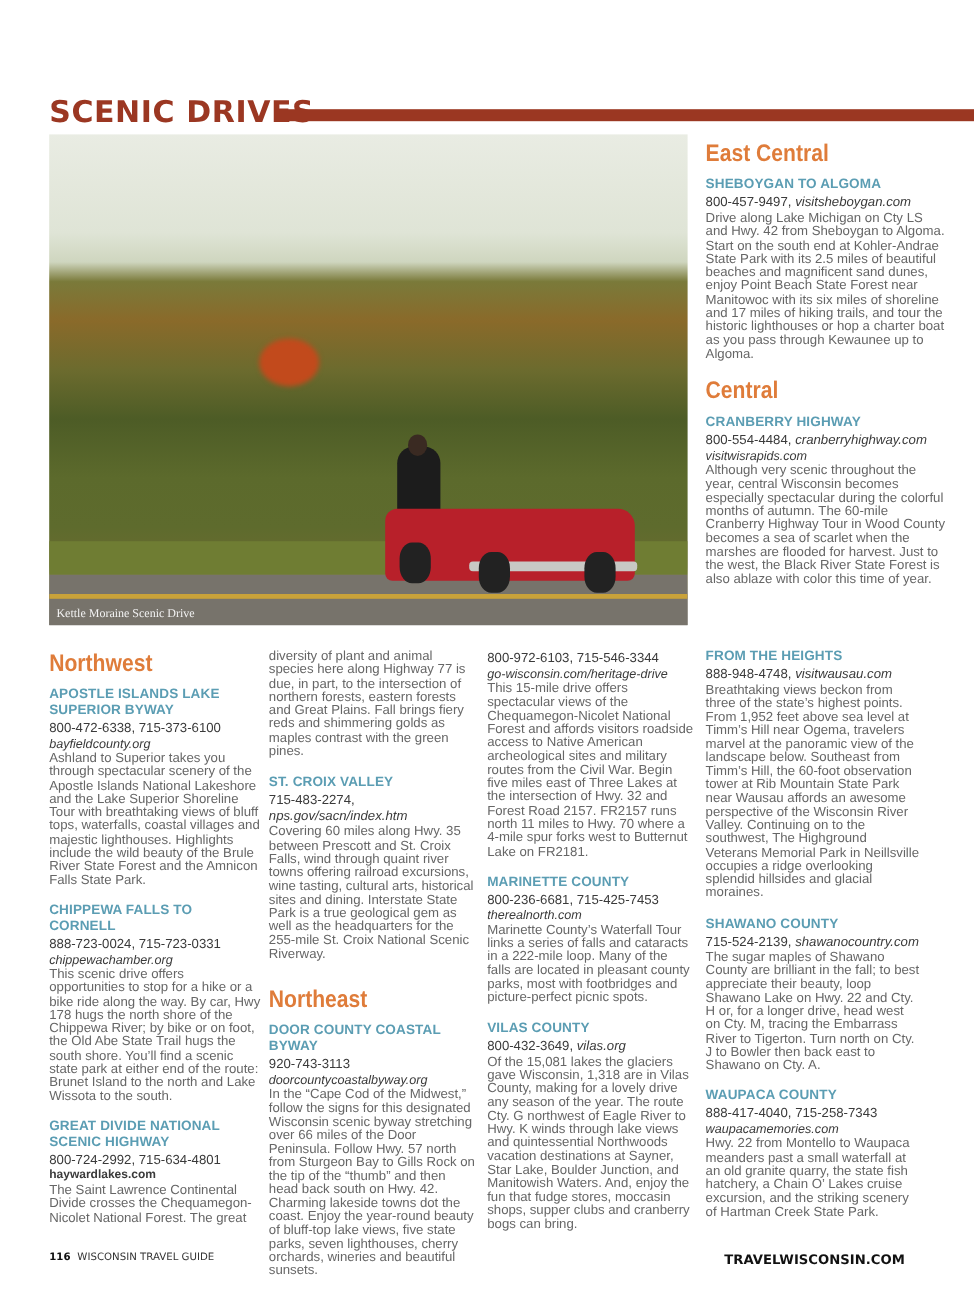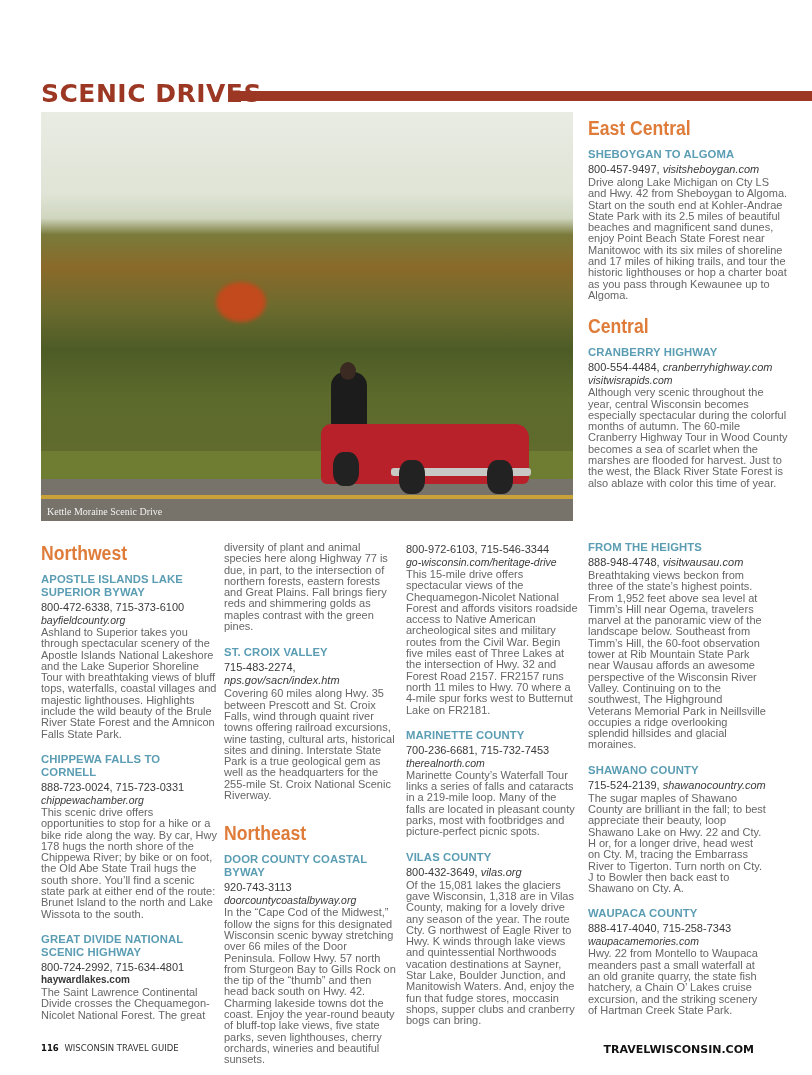--- a/index.html
+++ b/index.html
@@ -130,23 +130,23 @@
 </div>
 
 <div class="col" style="left:406px; top:541px; width:172px;">
   <div class="entry">
     <div class="entry-contact">800-972-6103, 715-546-3344</div>
     <div class="entry-site">go-wisconsin.com/heritage-drive</div>
     <div class="entry-desc">This 15-mile drive offers spectacular views of the Chequamegon-Nicolet National Forest and affords visitors roadside access to Native American archeological sites and military routes from the Civil War. Begin five miles east of Three Lakes at the intersection of Hwy. 32 and Forest Road 2157. FR2157 runs north 11 miles to Hwy. 70 where a 4-mile spur forks west to Butternut Lake on FR2181.</div>
   </div>
   <div class="entry">
     <div class="entry-title">MARINETTE COUNTY</div>
-    <div class="entry-contact">700-236-6681, 715-732-7453</div>
+    <div class="entry-contact">800-236-6681, 715-425-7453</div>
     <div class="entry-site">therealnorth.com</div>
-    <div class="entry-desc">Marinette County’s Waterfall Tour links a series of falls and cataracts in a 219-mile loop. Many of the falls are located in pleasant county parks, most with footbridges and picture-perfect picnic spots.</div>
+    <div class="entry-desc">Marinette County’s Waterfall Tour links a series of falls and cataracts in a 222-mile loop. Many of the falls are located in pleasant county parks, most with footbridges and picture-perfect picnic spots.</div>
   </div>
   <div class="entry">
     <div class="entry-title">VILAS COUNTY</div>
     <div class="entry-contact">
       <span>800-432-3649,</span>
       <span class="site">vilas.org</span>
     </div>
     <div class="entry-desc">Of the 15,081 lakes the glaciers gave Wisconsin, 1,318 are in Vilas County, making for a lovely drive any season of the year. The route Cty. G northwest of Eagle River to Hwy. K winds through lake views and quintessential Northwoods vacation destinations at Sayner, Star Lake, Boulder Junction, and Manitowish Waters. And, enjoy the fun that fudge stores, moccasin shops, supper clubs and cranberry bogs can bring.</div>
   </div>
 </div>

